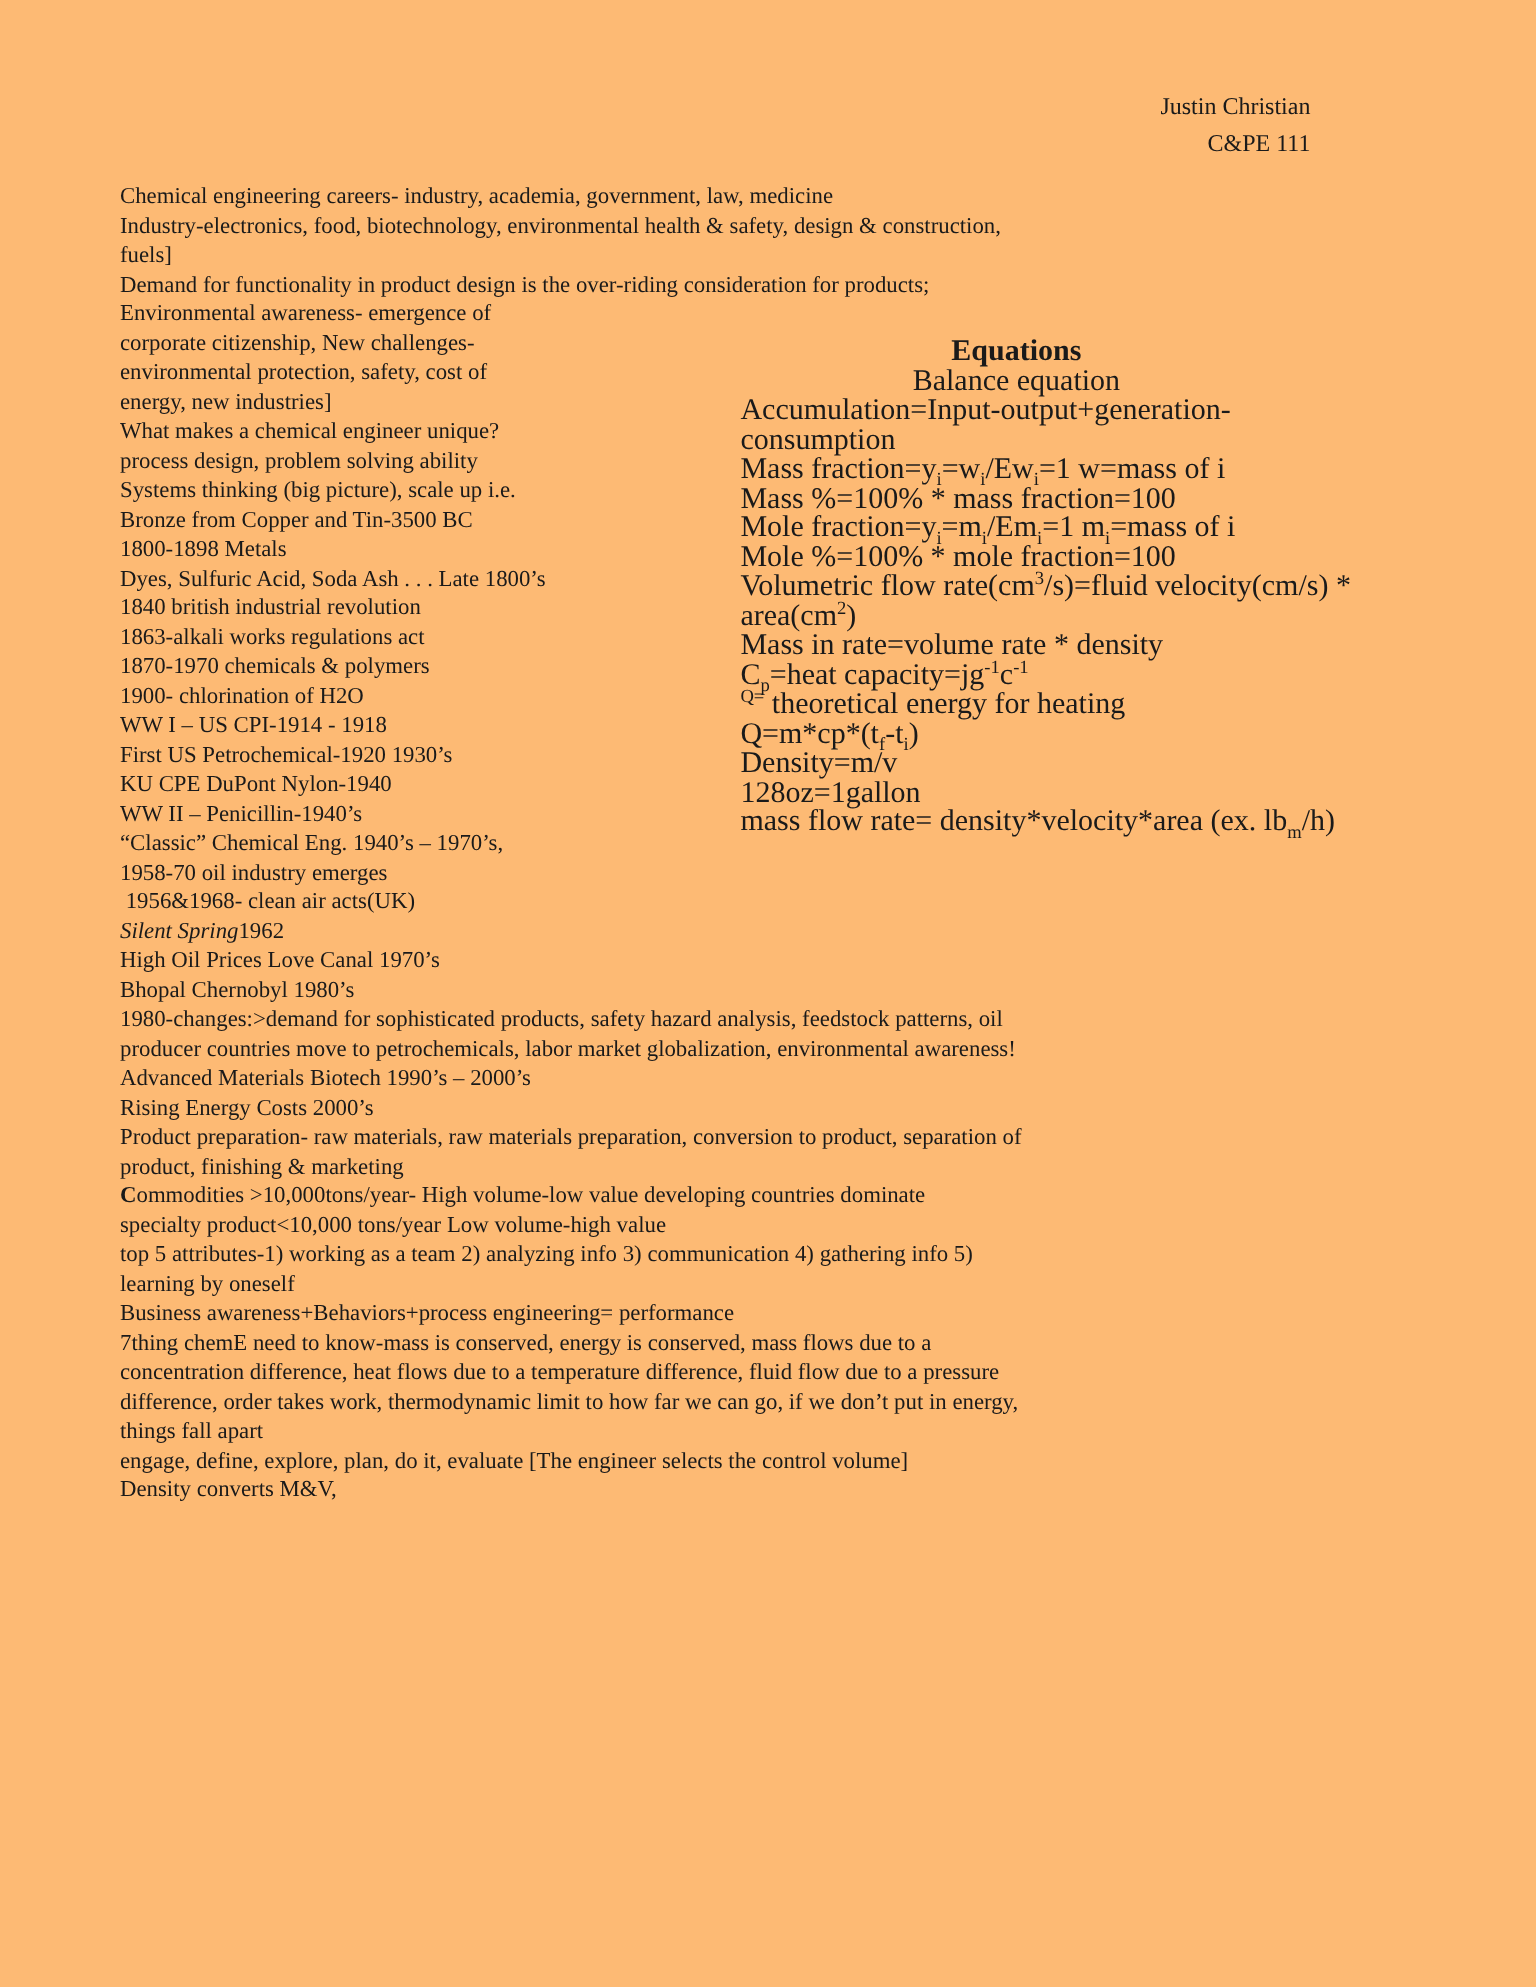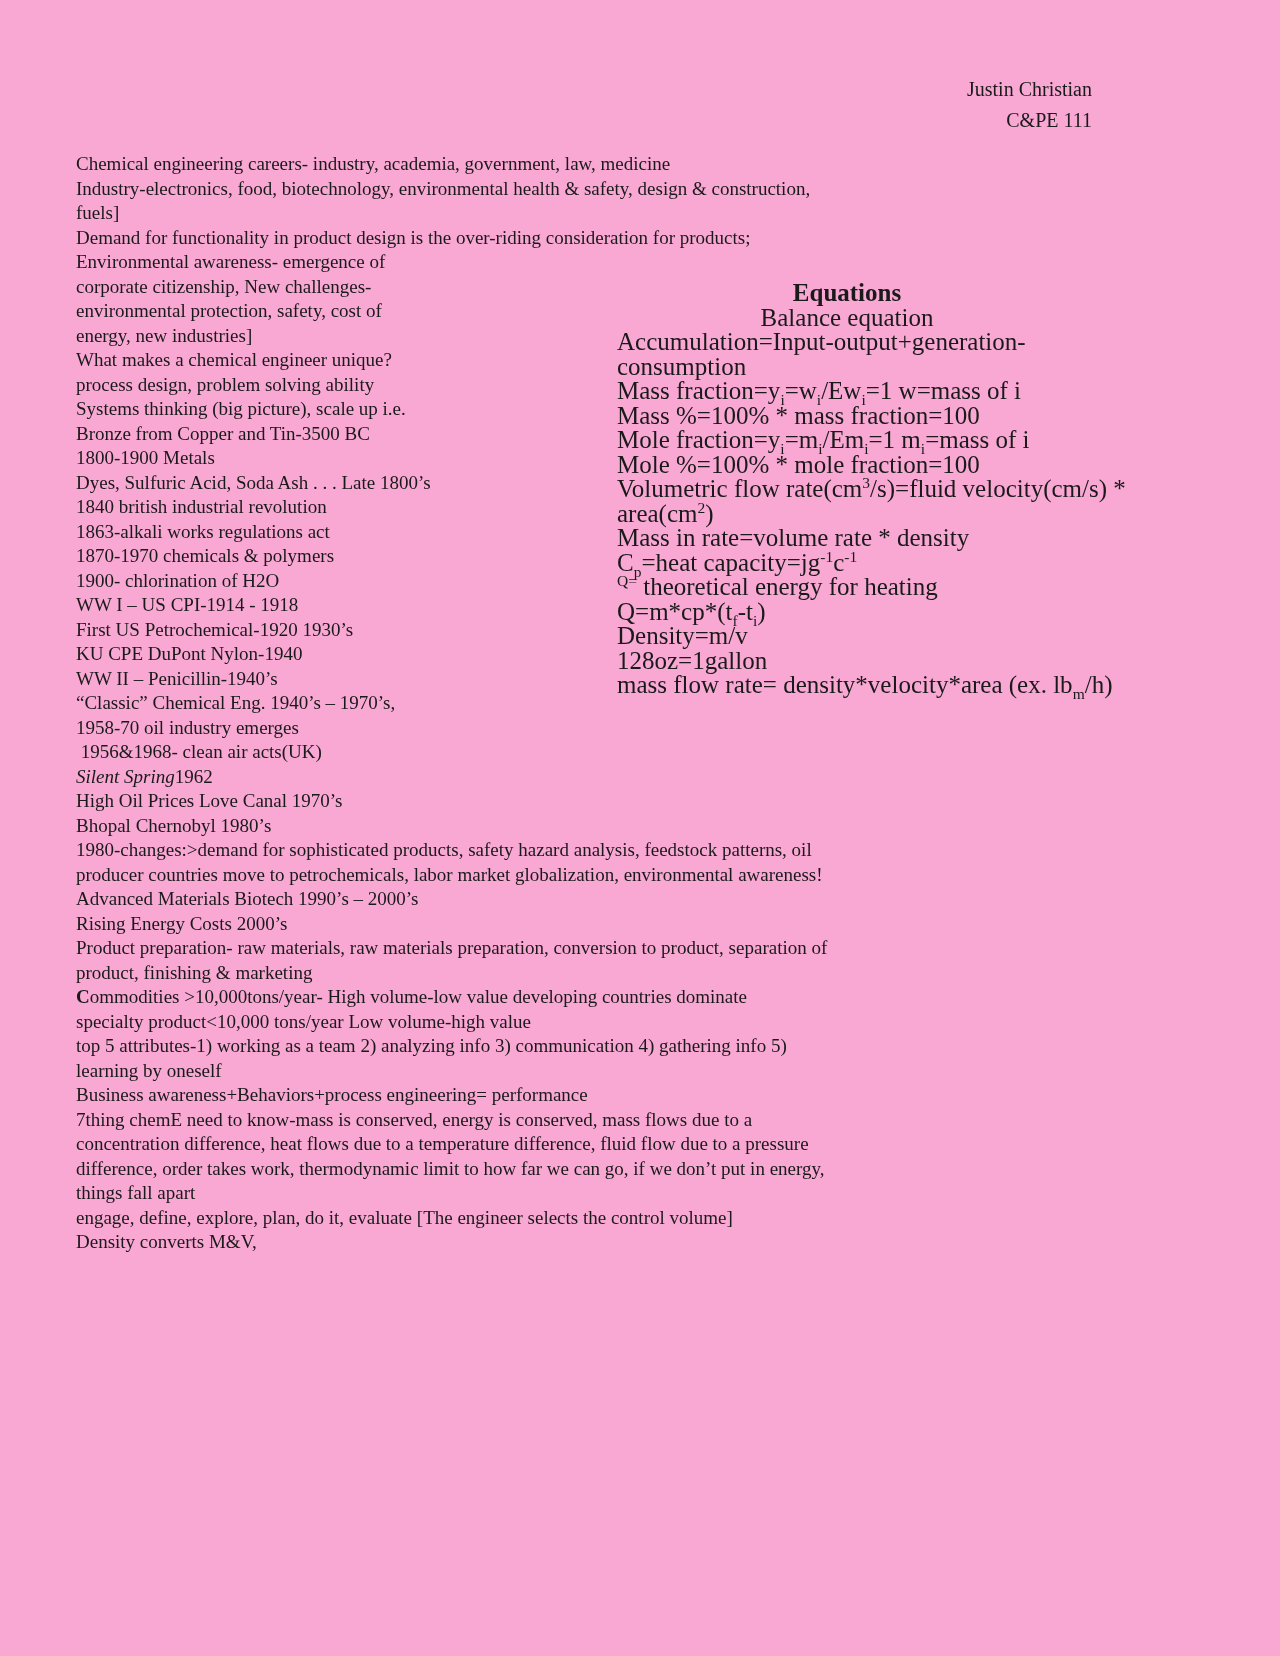--- a/index.html
+++ b/index.html
@@ -8,32 +8,32 @@
     height: 1656px;
     background: #ffffff;
     font-family: "Liberation Serif", "DejaVu Serif", serif;
     color: #1a1a1a;
     overflow: hidden;
   }
   .page {
     position: relative;
     width: 1280px;
     height: 1656px;
-    background: #f9a8d4;
+    background: #fdba74;
   }
   .doc-header {
     padding-top: 74px;
     padding-right: 188px;
     text-align: right;
     font-size: 20px;
     line-height: 31px;
   }
   .doc-body {
     margin-top: 16px;
-    padding-left: 76px;
+    padding-left: 100px;
     font-size: 19px;
     line-height: 24.5px;
   }
   .line {
     white-space: pre;
     height: 24.5px;
     line-height: 24.5px;
   }
   .equations-panel {
     position: absolute;
@@ -77,21 +77,21 @@
       </div>
     <div>
         <div class="line">Environmental awareness- emergence of</div>
         <div class="line">corporate citizenship, New challenges-</div>
         <div class="line">environmental protection, safety, cost of</div>
         <div class="line">energy, new industries]</div>
         <div class="line">What makes a chemical engineer unique?</div>
         <div class="line">process design, problem solving ability</div>
         <div class="line">Systems thinking (big picture), scale up i.e.</div>
         <div class="line">Bronze from Copper and Tin-3500 BC</div>
-        <div class="line">1800-1900 Metals</div>
+        <div class="line">1800-1898 Metals</div>
         <div class="line">Dyes, Sulfuric Acid, Soda Ash . . . Late 1800’s</div>
         <div class="line">1840 british industrial revolution</div>
         <div class="line">1863-alkali works regulations act</div>
         <div class="line">1870-1970 chemicals &amp; polymers</div>
         <div class="line">1900- chlorination of H2O</div>
         <div class="line">WW I – US CPI-1914 - 1918</div>
         <div class="line">First US Petrochemical-1920 1930’s</div>
         <div class="line">KU CPE DuPont Nylon-1940</div>
         <div class="line">WW II – Penicillin-1940’s</div>
         <div class="line">“Classic” Chemical Eng. 1940’s – 1970’s,</div>

